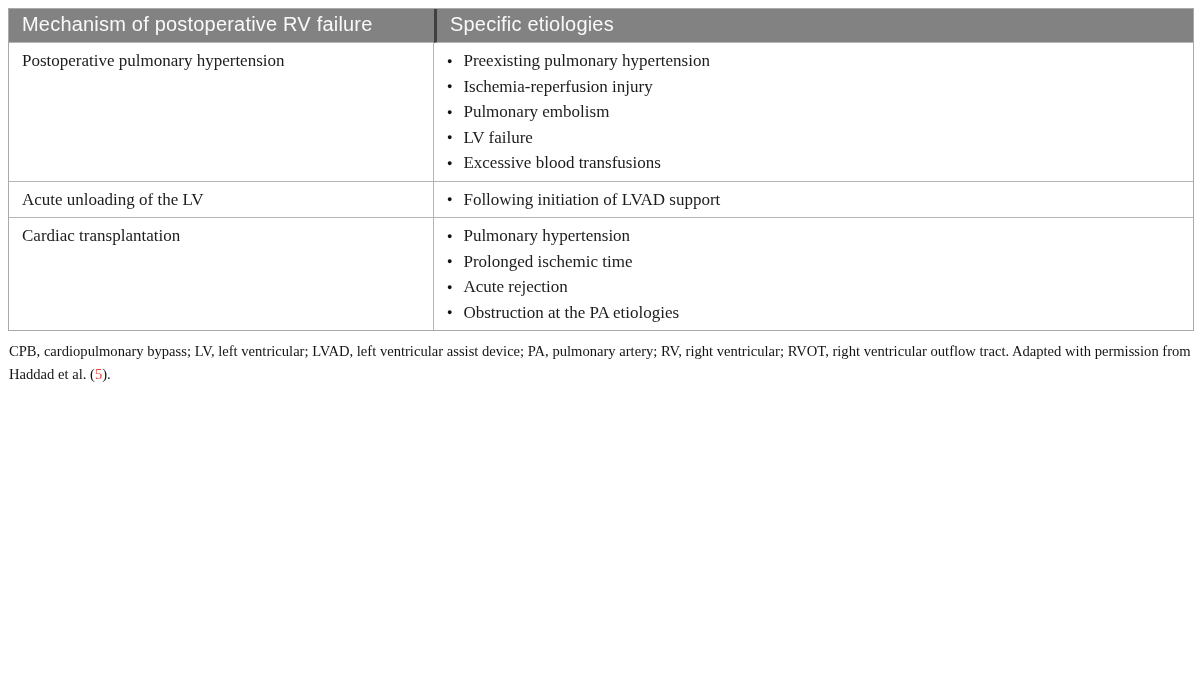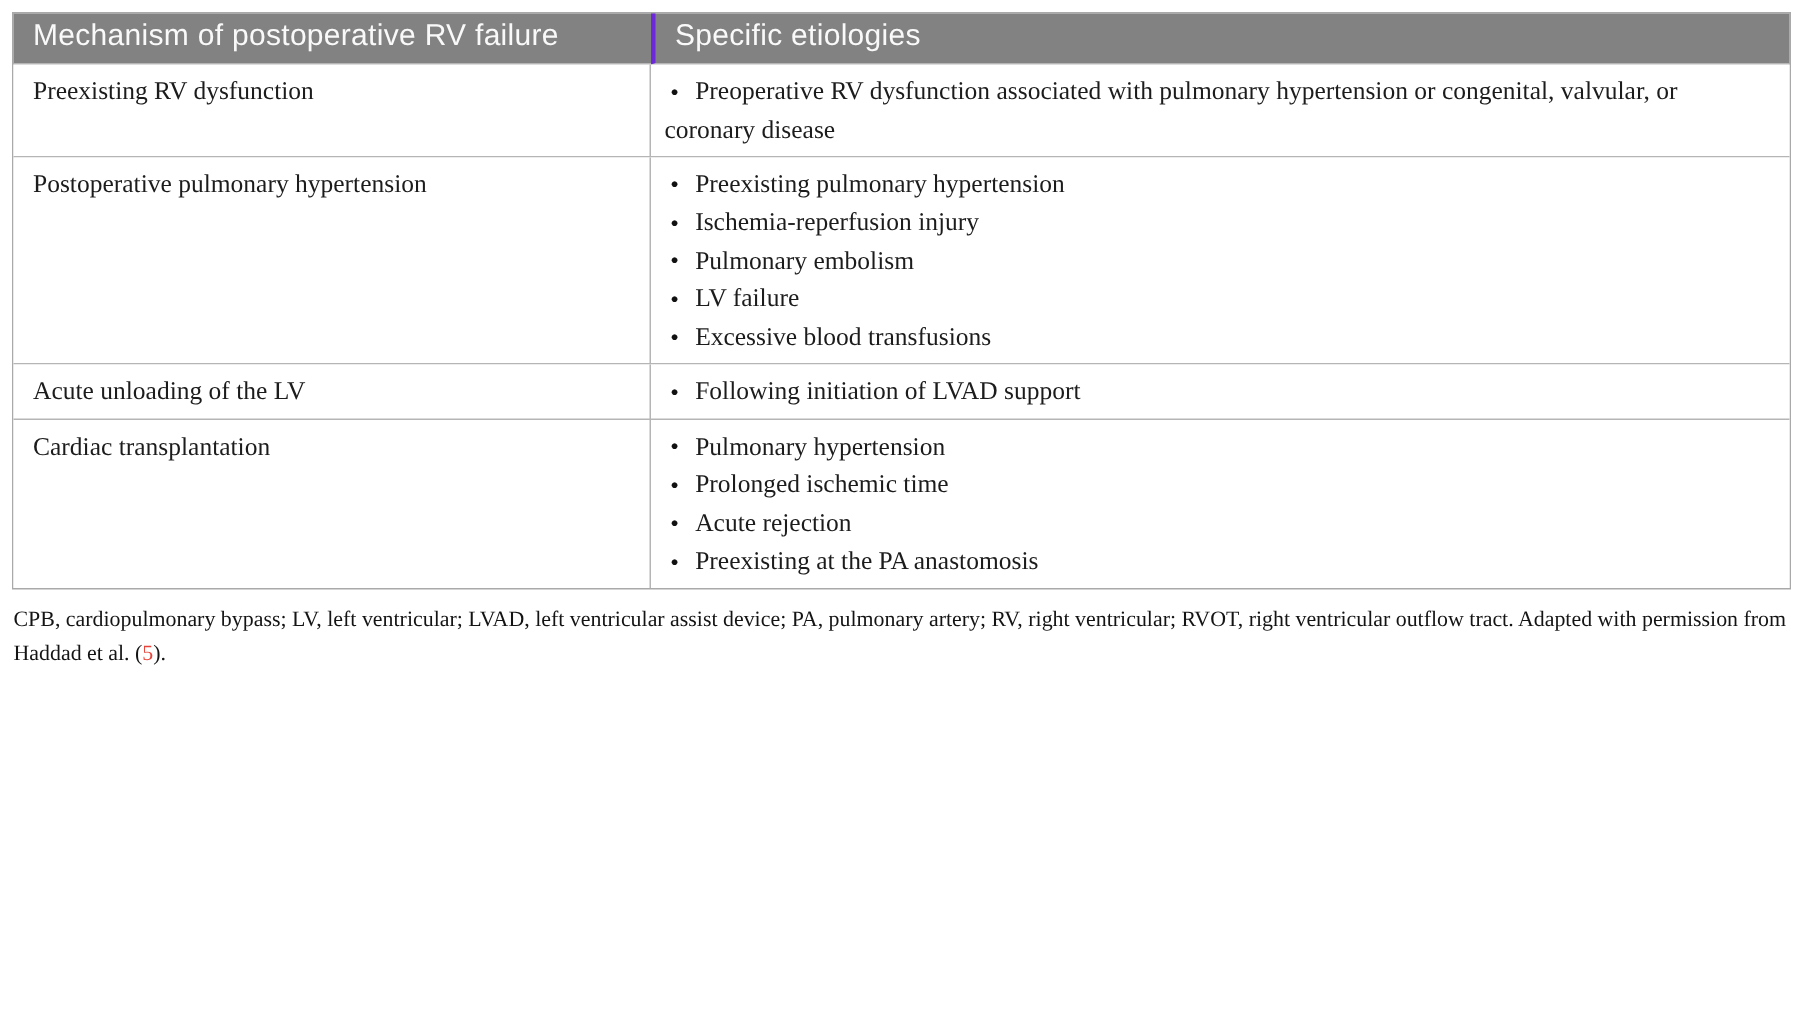--- a/index.html
+++ b/index.html
@@ -28,21 +28,21 @@
     font-weight: normal;
     font-size: 20px;
     letter-spacing: 0.2px;
     text-align: left;
     vertical-align: middle;
     height: 34px;
     padding: 0 10px 2px 13px;
     border-bottom: 1px solid #b5b5b5;
   }
   th.col-etiologies {
-    border-left: 3px solid #6d28d9;
+    border-left: 3px solid #404040;
   }
   td {
     vertical-align: top;
     font-size: 17px;
     line-height: 25px;
     padding: 5px 14px 5px 13px;
     border-bottom: 1px solid #b5b5b5;
     background: #ffffff;
   }
   td.mechanism-cell {
@@ -82,26 +82,20 @@
       <col style="width:759px">
     </colgroup>
     <thead>
       <tr>
         <th class="col-mechanism">Mechanism of postoperative RV failure</th>
         <th class="col-etiologies">Specific etiologies</th>
       </tr>
     </thead>
     <tbody>
 
-      <tr>
-        <td class="mechanism-cell">Preexisting RV dysfunction</td>
-        <td class="etiologies-cell">
-          <div class="etiology"><span class="bullet">●</span><span>Preoperative RV dysfunction associated with pulmonary hypertension or congenital, valvular, or coronary disease</span></div>
-        </td>
-      </tr>
 
 
 
       <tr>
         <td class="mechanism-cell">Postoperative pulmonary hypertension</td>
         <td class="etiologies-cell">
           <div class="etiology"><span class="bullet">●</span><span>Preexisting pulmonary hypertension</span></div>
           <div class="etiology"><span class="bullet">●</span><span>Ischemia-reperfusion injury</span></div>
           <div class="etiology"><span class="bullet">●</span><span>Pulmonary embolism</span></div>
           <div class="etiology"><span class="bullet">●</span><span>LV failure</span></div>
@@ -117,21 +111,21 @@
           <div class="etiology"><span class="bullet">●</span><span>Following initiation of LVAD support</span></div>
         </td>
       </tr>
 
       <tr>
         <td class="mechanism-cell">Cardiac transplantation</td>
         <td class="etiologies-cell">
           <div class="etiology"><span class="bullet">●</span><span>Pulmonary hypertension</span></div>
           <div class="etiology"><span class="bullet">●</span><span>Prolonged ischemic time</span></div>
           <div class="etiology"><span class="bullet">●</span><span>Acute rejection</span></div>
-          <div class="etiology"><span class="bullet">●</span><span>Preexisting at the PA anastomosis</span></div>
+          <div class="etiology"><span class="bullet">●</span><span>Obstruction at the PA etiologies</span></div>
         </td>
       </tr>
 
 
     </tbody>
   </table>
 
   <p class="footnote"><span>CPB, cardiopulmonary bypass; LV, left ventricular; LVAD, left ventricular assist device; PA, pulmonary artery; RV, right ventricular; RVOT, right ventricular outflow tract. Adapted with permission from Haddad et al. (</span><span class="ref-link">5</span><span>).</span></p>
 
 </div>

